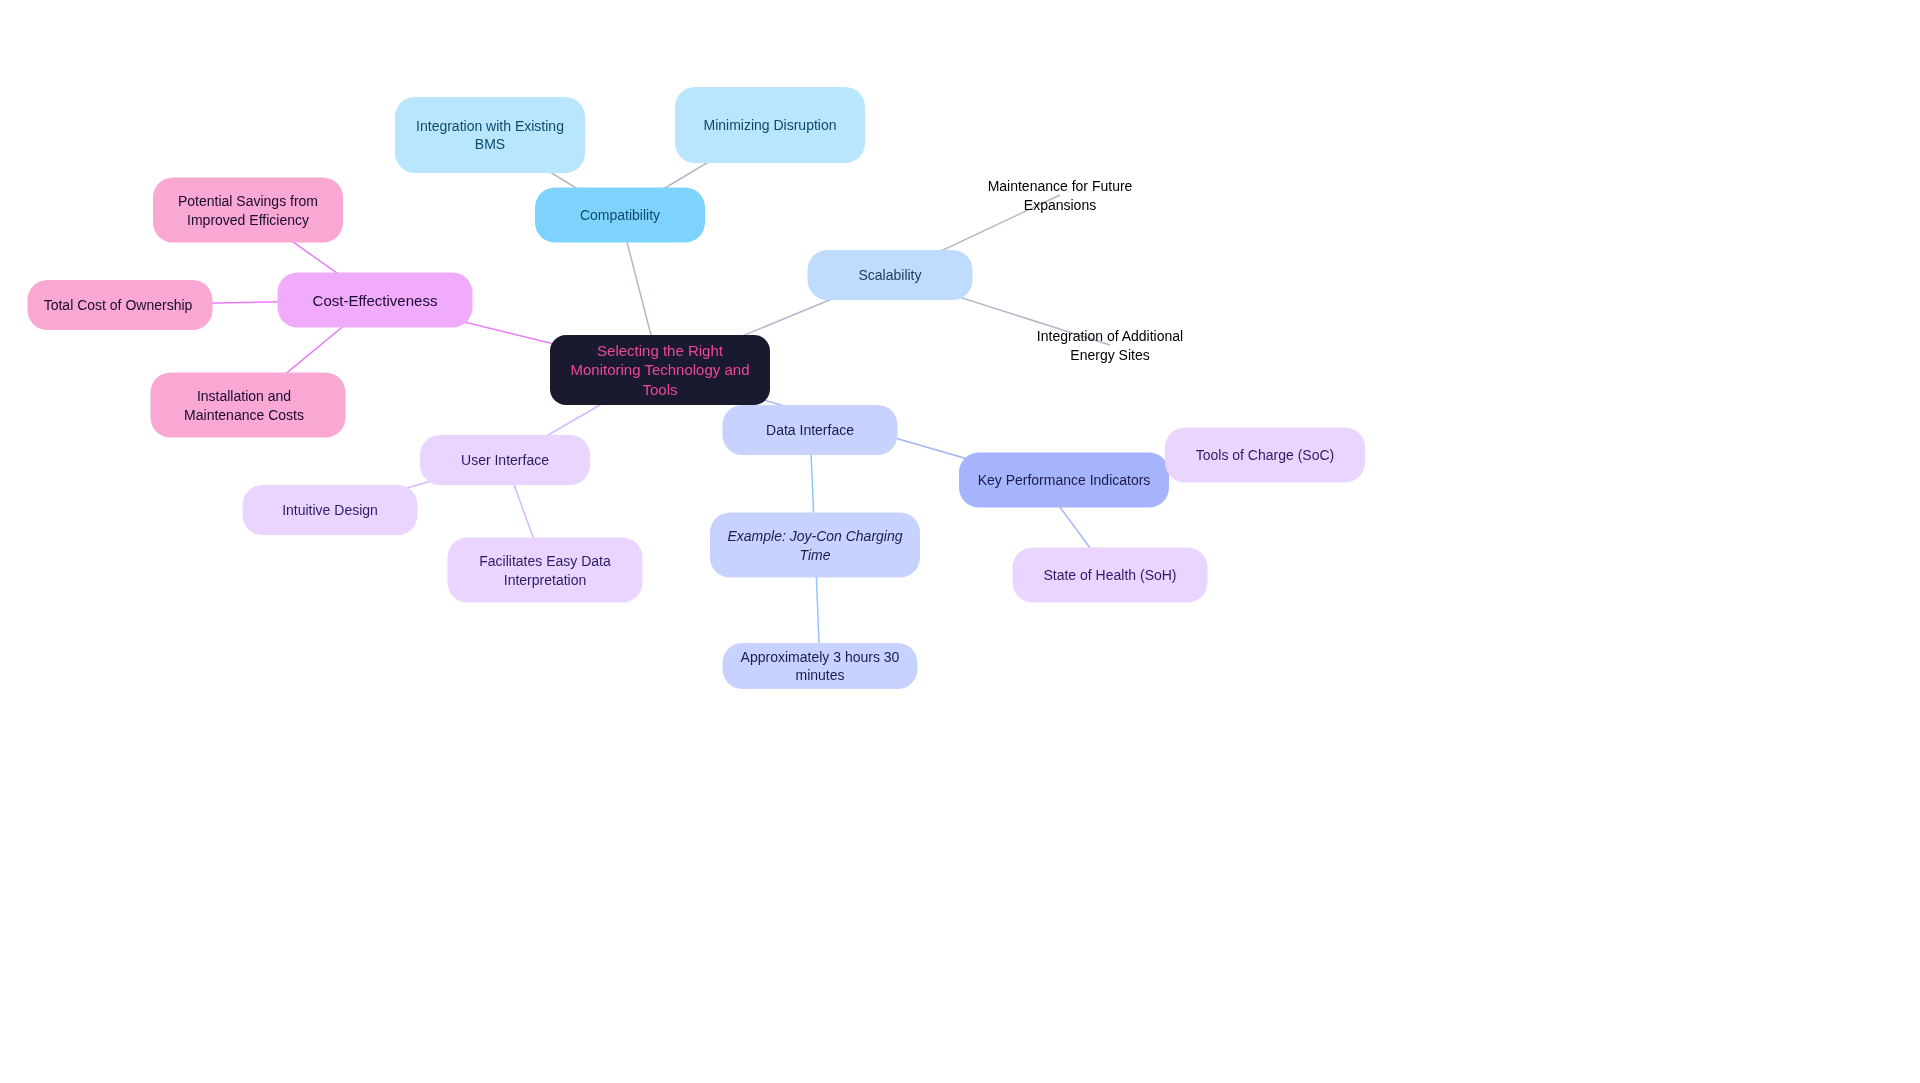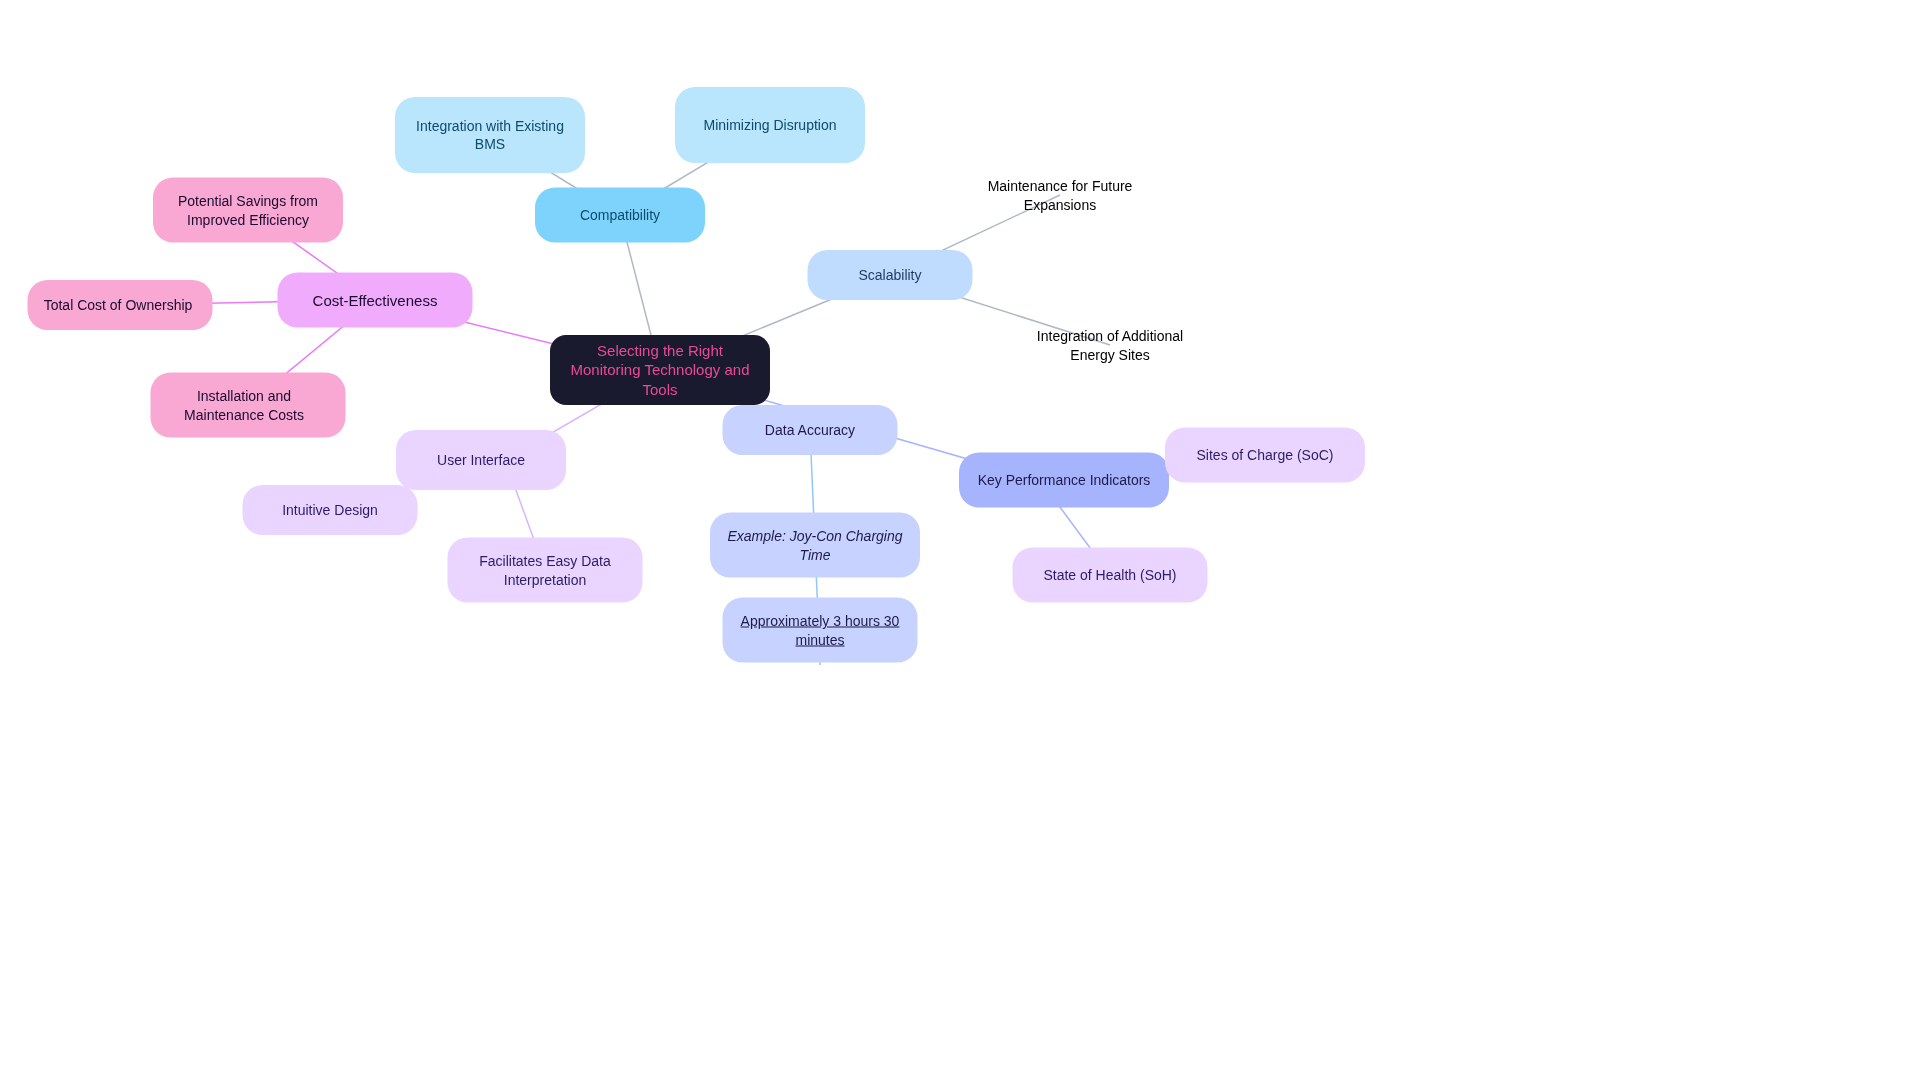--- a/index.html
+++ b/index.html
@@ -172,31 +172,31 @@
   <div class="node node-blue-light" style="left:1110px; top:345px; width:195px; height:65px;">Integration of Additional Energy Sites</div>
 
   <div class="node node-pink-large" style="left:375px; top:300px; width:195px; height:55px;">Cost-Effectiveness</div>
 
   <div class="node node-pink-medium" style="left:248px; top:210px; width:190px; height:65px;">Potential Savings from Improved Efficiency</div>
 
   <div class="node node-pink-small" style="left:120px; top:305px; width:185px; height:50px;padding-left:12px;">Total Cost of Ownership</div>
 
   <div class="node node-pink-medium" style="left:248px; top:405px; width:195px; height:65px;padding-left:8px;">Installation and Maintenance Costs</div>
 
-  <div class="node node-purple-medium" style="left:481px; top:460px; width:170px; height:60px;">User Interface</div>
+  <div class="node node-purple-medium" style="left:505px; top:460px; width:170px; height:50px;">User Interface</div>
 
   <div class="node node-purple-small" style="left:330px; top:510px; width:175px; height:50px;">Intuitive Design</div>
 
   <div class="node node-purple-small" style="left:545px; top:570px; width:195px; height:65px;">Facilitates Easy Data Interpretation</div>
 
-  <div class="node node-lavender" style="left:810px; top:430px; width:175px; height:50px;">Data Accuracy</div>
+  <div class="node node-lavender" style="left:810px; top:430px; width:175px; height:50px;">Data Interface</div>
 
   <div class="node node-lavender" style="left:815px; top:545px; width:210px; height:65px;font-style:italic;">Example: Joy-Con Charging Time</div>
 
-  <div class="node node-lavender" style="left:820px; top:630px; width:195px; height:65px;text-decoration:underline;">Approximately 3 hours 30 minutes</div>
+  <div class="node node-lavender" style="left:820px; top:666px; width:195px; height:46px;">Approximately 3 hours 30 minutes</div>
 
   <div class="node node-lavender-large" style="left:1064px; top:480px; width:210px; height:55px;">Key Performance Indicators</div>
 
-  <div class="node node-purple-small" style="left:1265px; top:455px; width:200px; height:55px;">Sites of Charge (SoC)</div>
+  <div class="node node-purple-small" style="left:1265px; top:455px; width:200px; height:55px;">Tools of Charge (SoC)</div>
 
   <div class="node node-purple-small" style="left:1110px; top:575px; width:195px; height:55px;">State of Health (SoH)</div>
 
 </div>
 
 </body></html>

